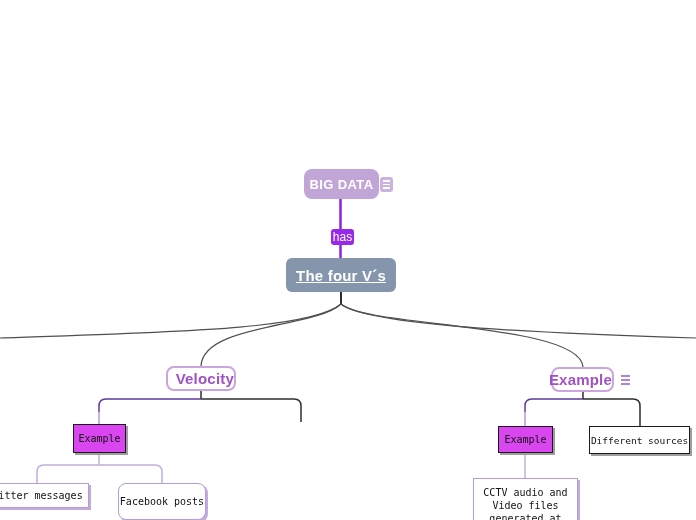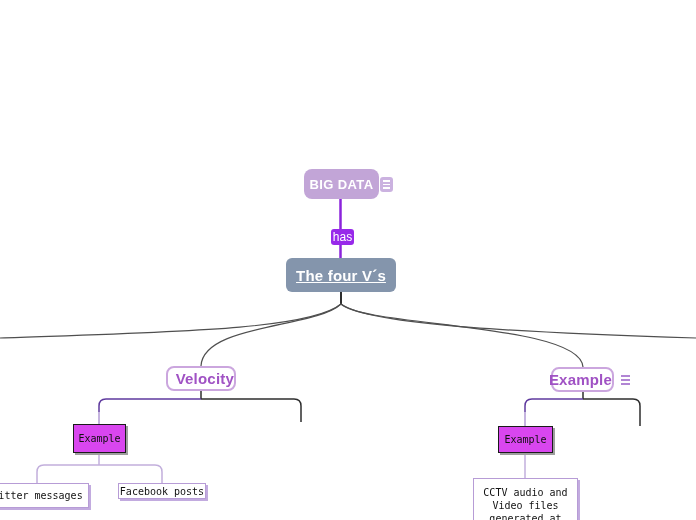--- a/index.html
+++ b/index.html
@@ -128,26 +128,29 @@
       <i></i>
   </div>
 
   <div class="abs box teal" style="left:73px; top:424px; width:53px; height:29px;">
     <span>Example</span>
   </div>
 
   <div class="abs box purple-border" style="left:-20px; top:483px; width:109px; height:25px;">
     <span>twitter messages</span>
   </div>
-  <div class="abs box purple-border" style="left:118px; top:483px; width:88px; height:16px;">
+  <div class="abs box purple-border" style="left:118px; top:483px; width:88px; height:37px;border-radius:8px;">
     <span>Facebook posts</span>
   </div>
 
   <div class="abs box teal" style="left:498px; top:426px; width:55px; height:27px;">
     <span>Example</span>
+  </div>
+  <div class="abs box small-text" style="left:589px; top:426px; width:101px; height:28px;">
+    <span>Different sources</span>
   </div>
 
   <div class="abs box purple-border top-align" style="left:473px; top:478px; width:105px; height:58px;">
     <span>CCTV audio and
 Video files
 generated at</span>
   </div>
 
 </div>
 

